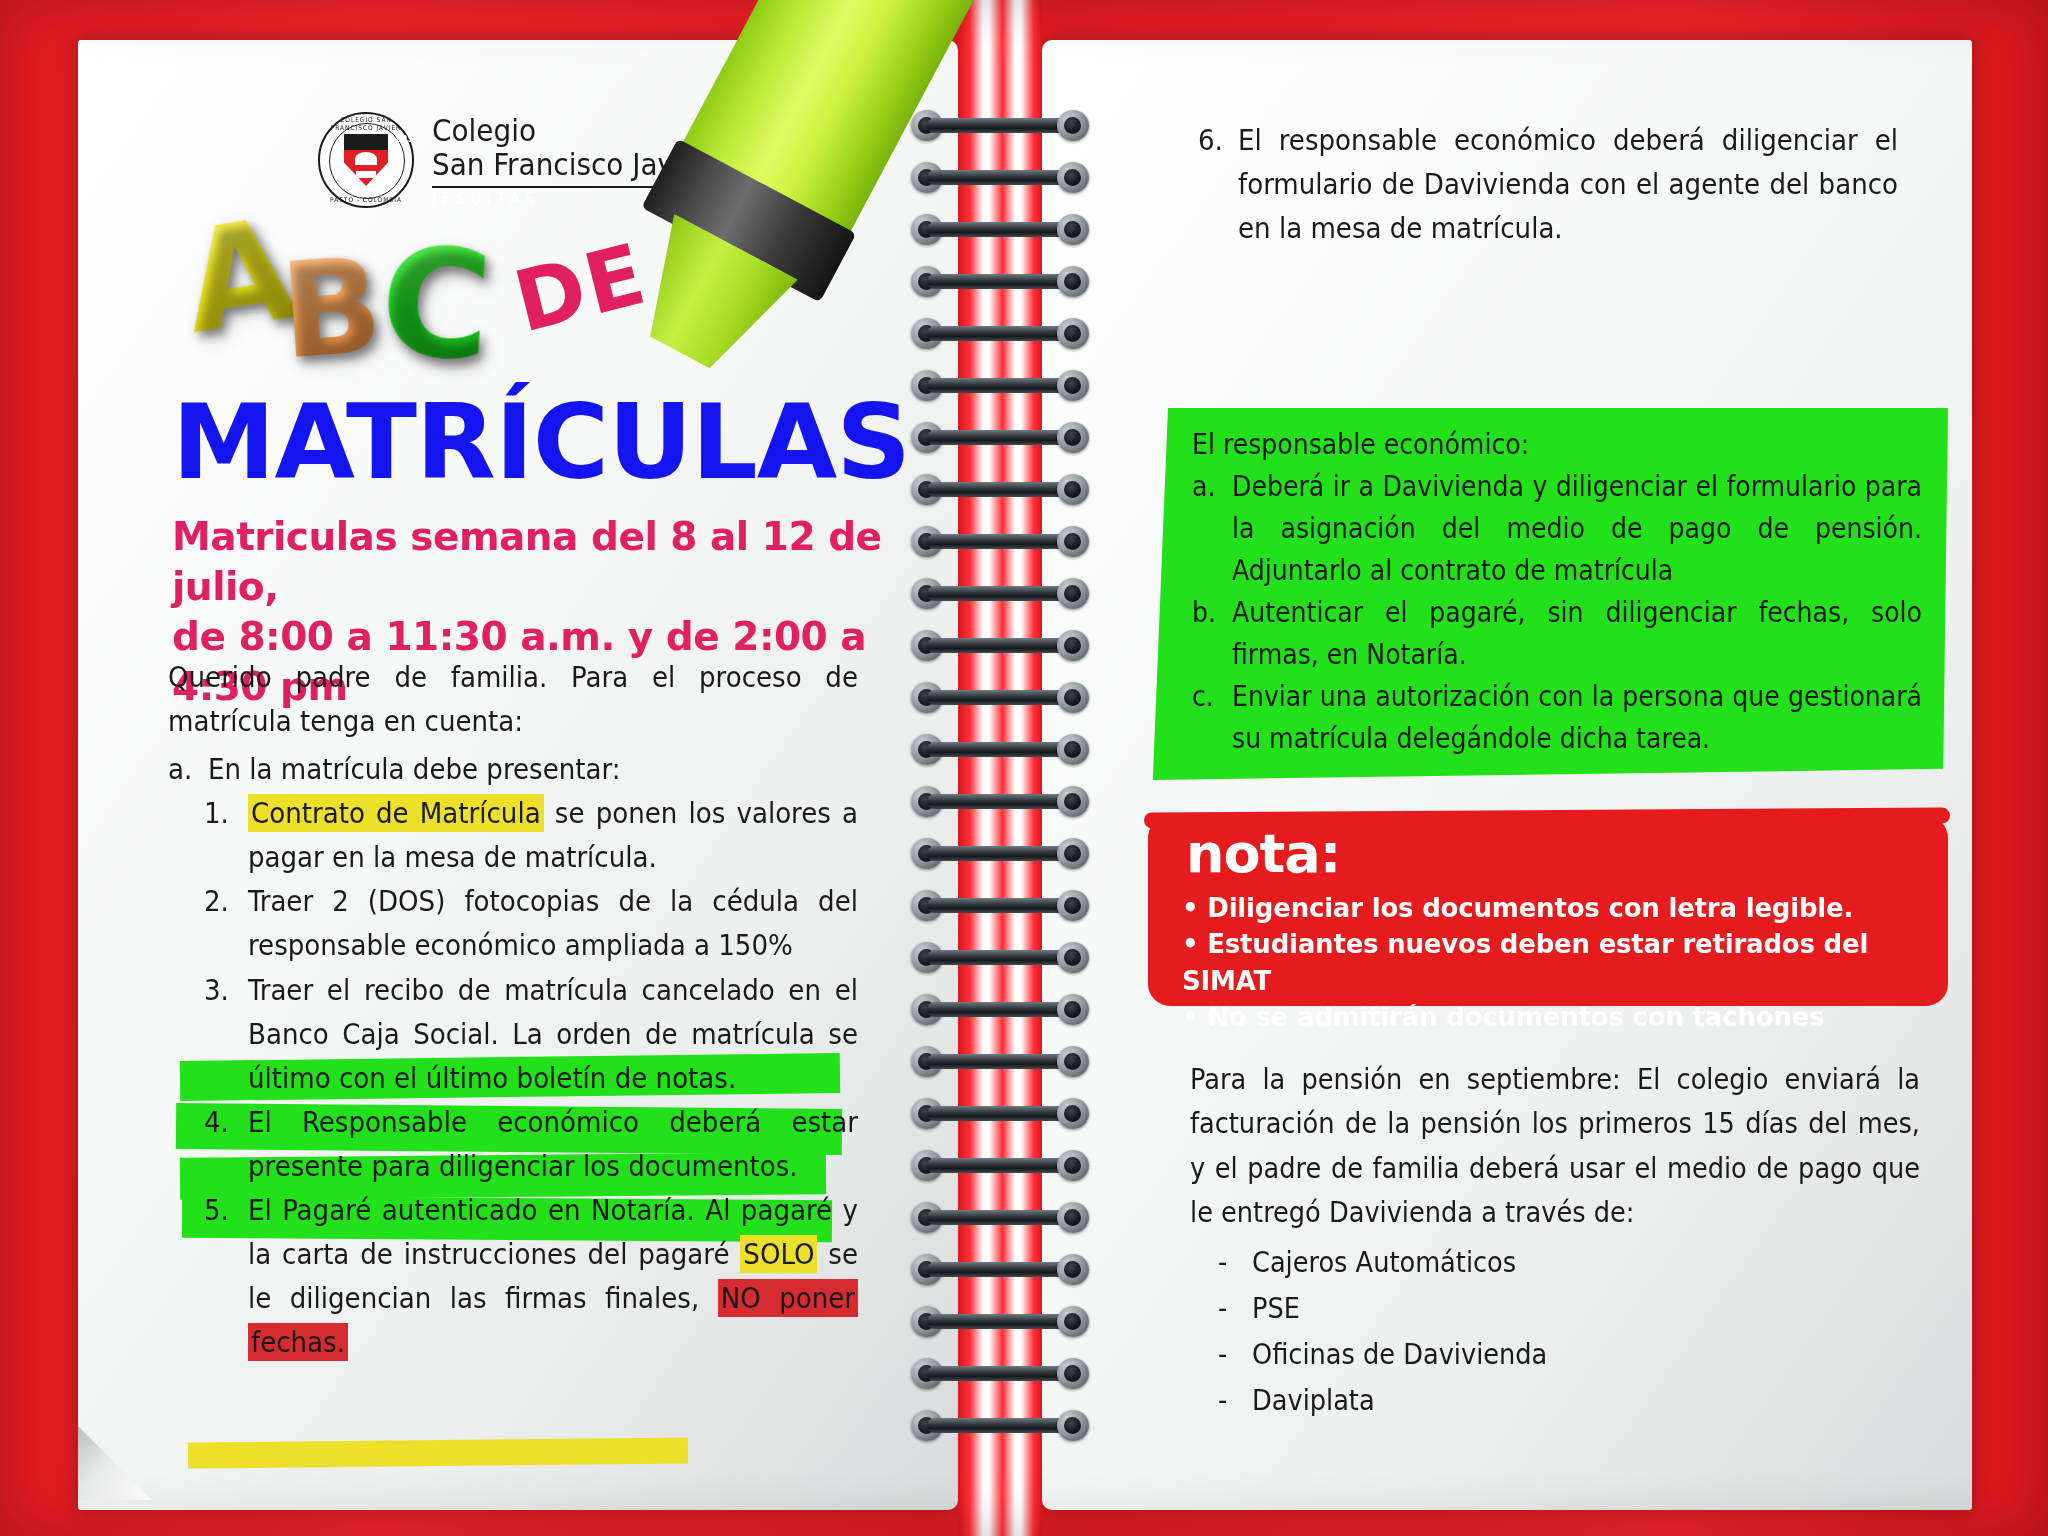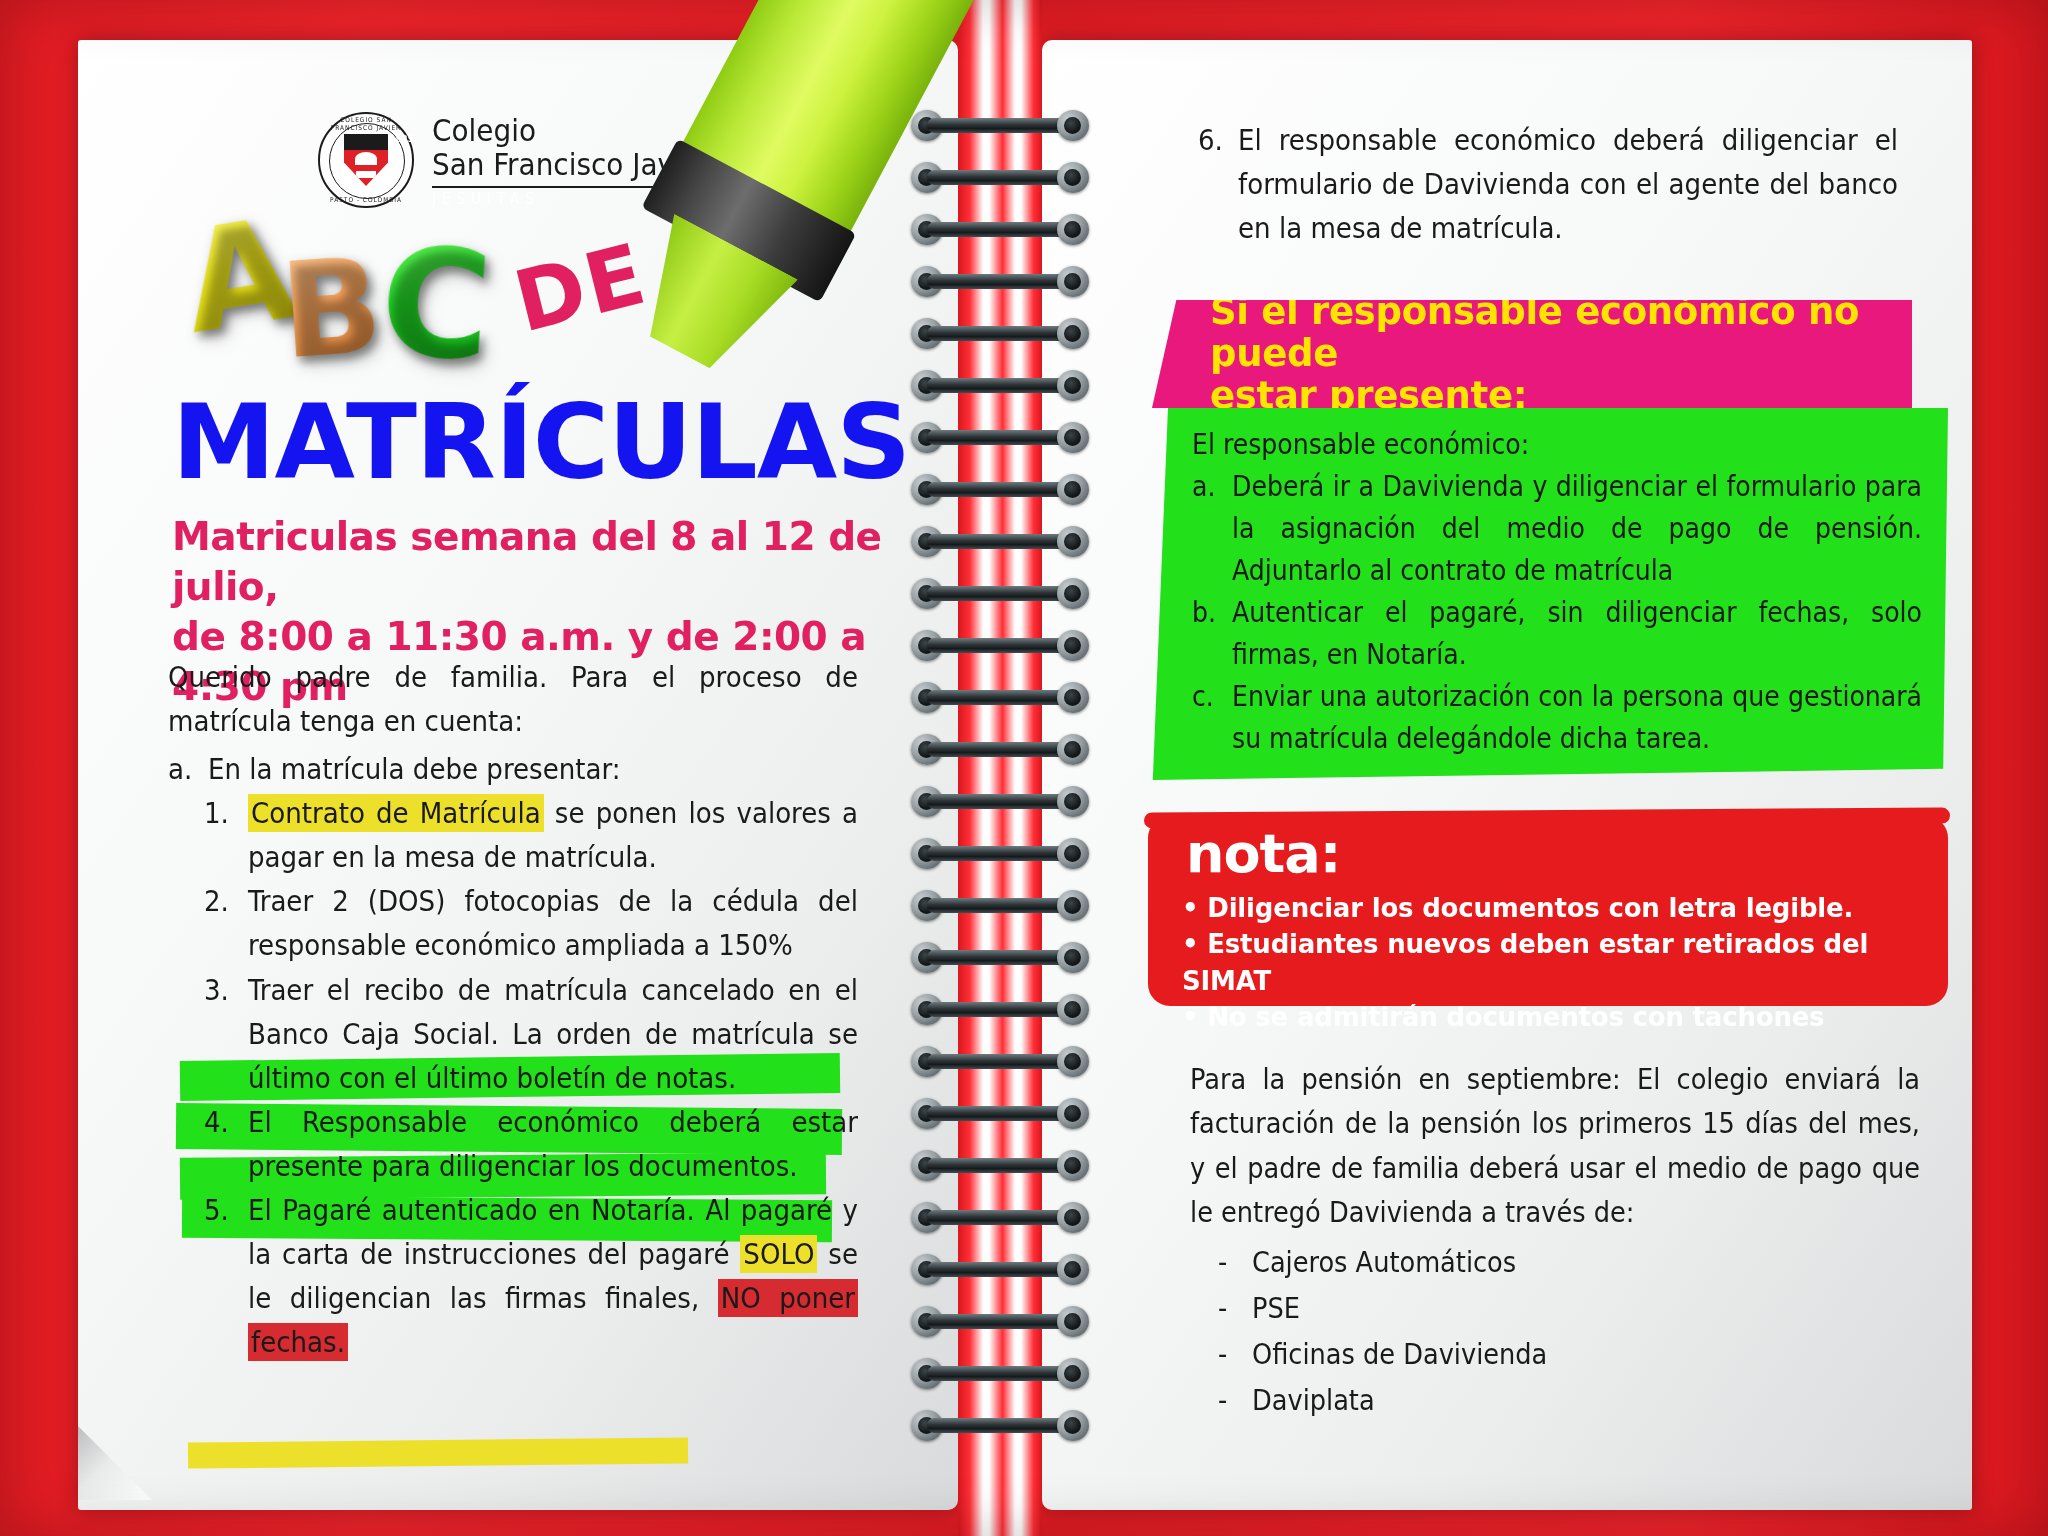--- a/index.html
+++ b/index.html
@@ -556,26 +556,20 @@
 
   <div class="yellow-bottom"></div>
 
   <div class="body-right-top hw">
     <div class="lvl1">
       <span class="mk">6.</span>
       <span class="tx"><span>El </span><b>responsable económico</b><span> deberá diligenciar el formulario de Davivienda con el agente del banco en la mesa de matrícula.</span></span>
     </div>
   </div>
 
-  <div class="pink-banner">
-    <div class="txt">
-      <div>Si el responsable económico no puede</div>
-      <div>estar presente:</div>
-    </div>
-  </div>
 
   <div class="green-box"></div>
   <div class="green-box-inner hw">
     <div><span>El </span><b>responsable económico:</b></div>
     <div class="lvl1">
       <span class="mk">a.</span>
       <span class="tx">Deberá ir a Davivienda y diligenciar el formulario para la asignación del medio de pago de pensión. Adjuntarlo al contrato de matrícula</span>
     </div>
     <div class="lvl1">
       <span class="mk">b.</span>

